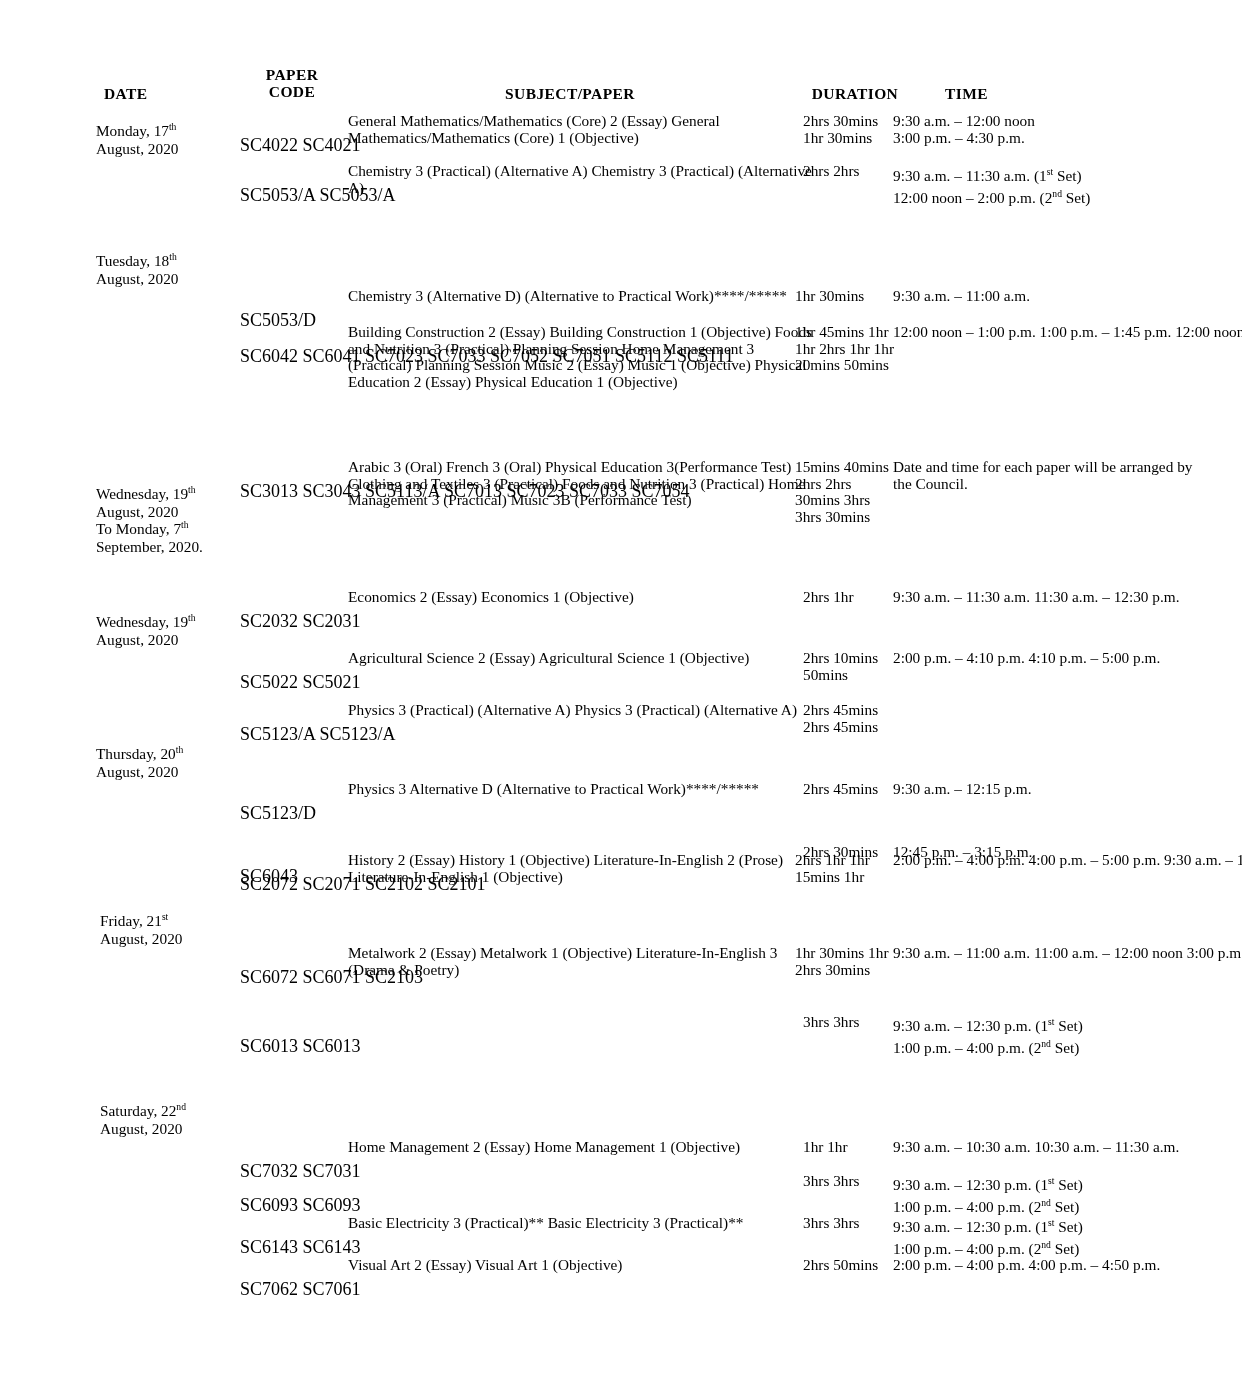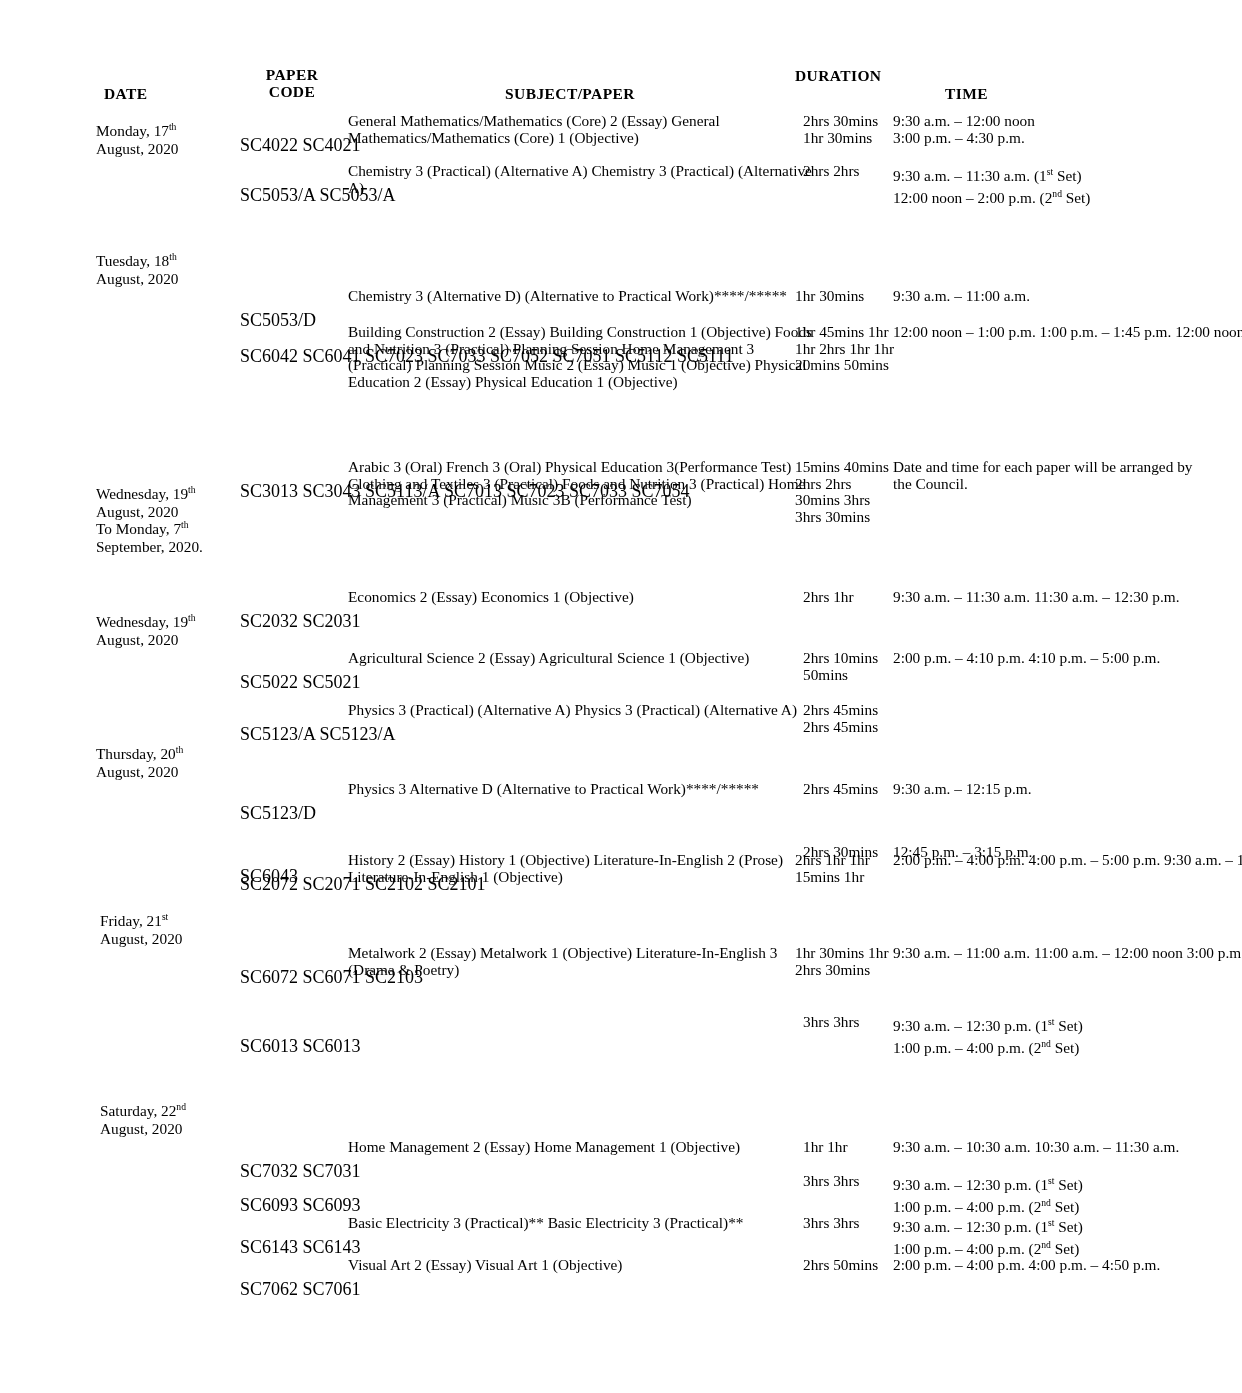--- a/index.html
+++ b/index.html
@@ -25,21 +25,21 @@
   .hdr {
     position: absolute;
     font-weight: bold;
     font-size: 15.5px;
     letter-spacing: .4px;
     line-height: 17px;
   }
   .hdr-date     { left: 104px; top: 85px;  width: 134px; text-align: left; }
   .hdr-code     { left: 240px; top: 66px;  width: 104px; text-align: center; }
   .hdr-subject  { left: 340px; top: 85px;  width: 460px; text-align: center; }
-  .hdr-duration { left: 795px; top: 67px;  width: 120px; text-align: left; font-family: Liberation Serif, serif; }
+  .hdr-duration { left: 795px; top: 85px;  width: 120px; text-align: center; font-family: Liberation Serif, serif; }
   .hdr-time     { left: 945px; top: 85px;  width: 140px; text-align: left; }
   .datecell {
     position: absolute;
     font-size: 15.3px;
     line-height: 17.5px;
     text-align: left;
     width: 150px;
     left: 96px;
   }
   .codecell {

